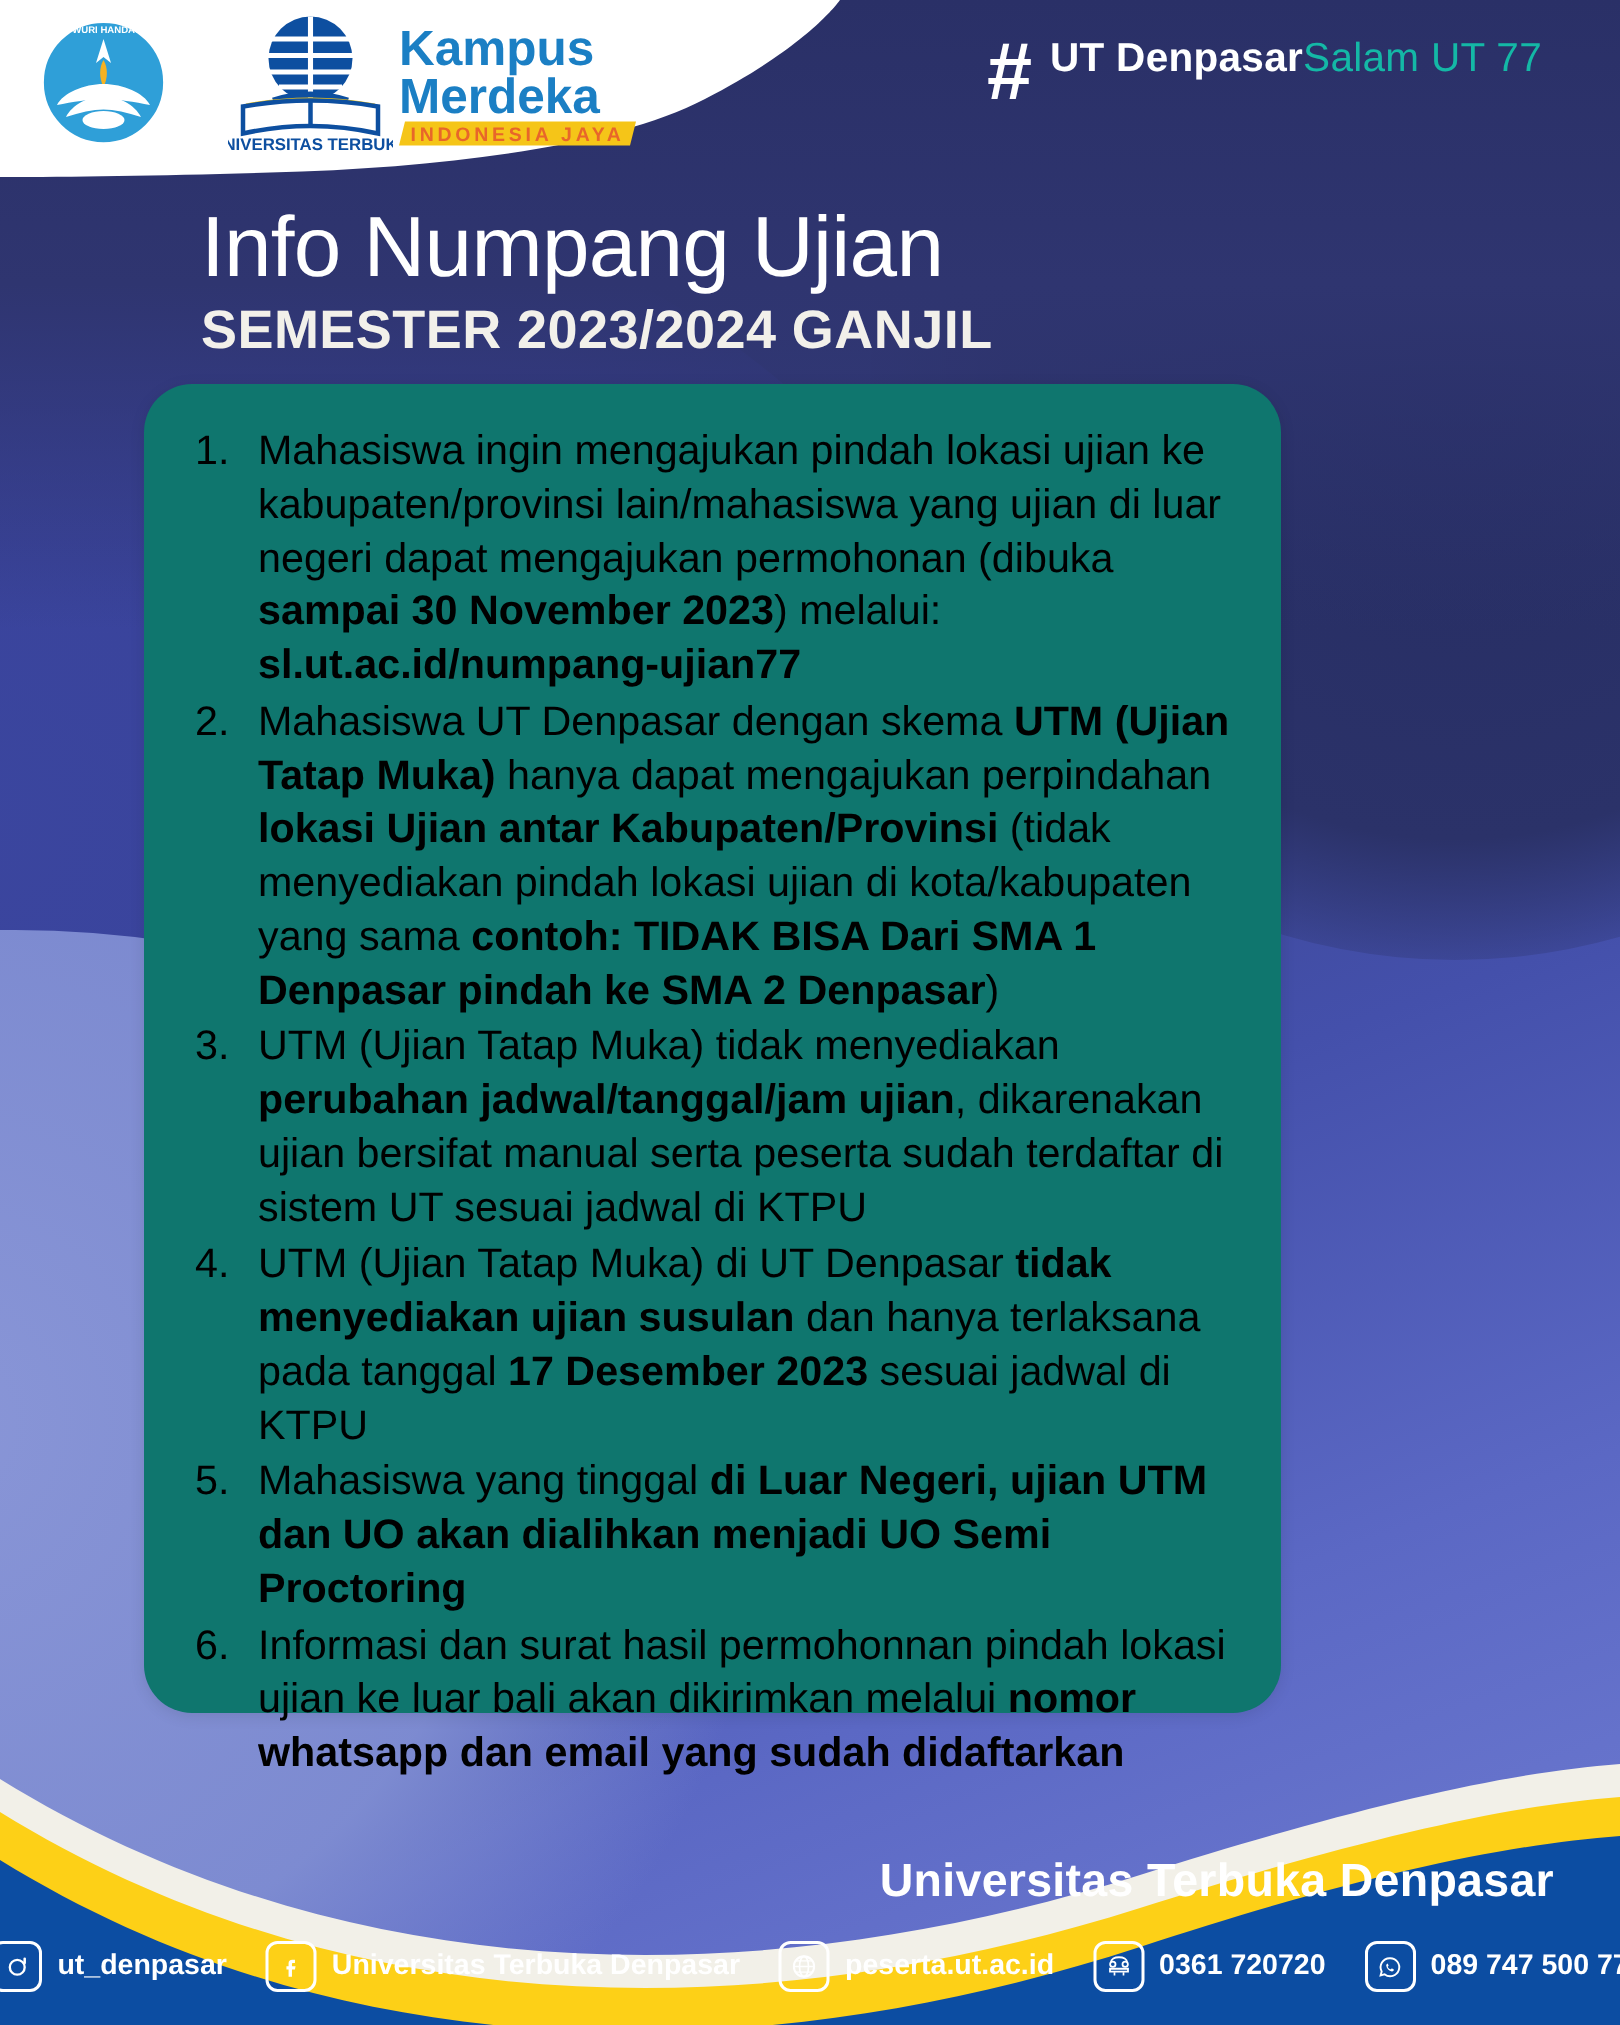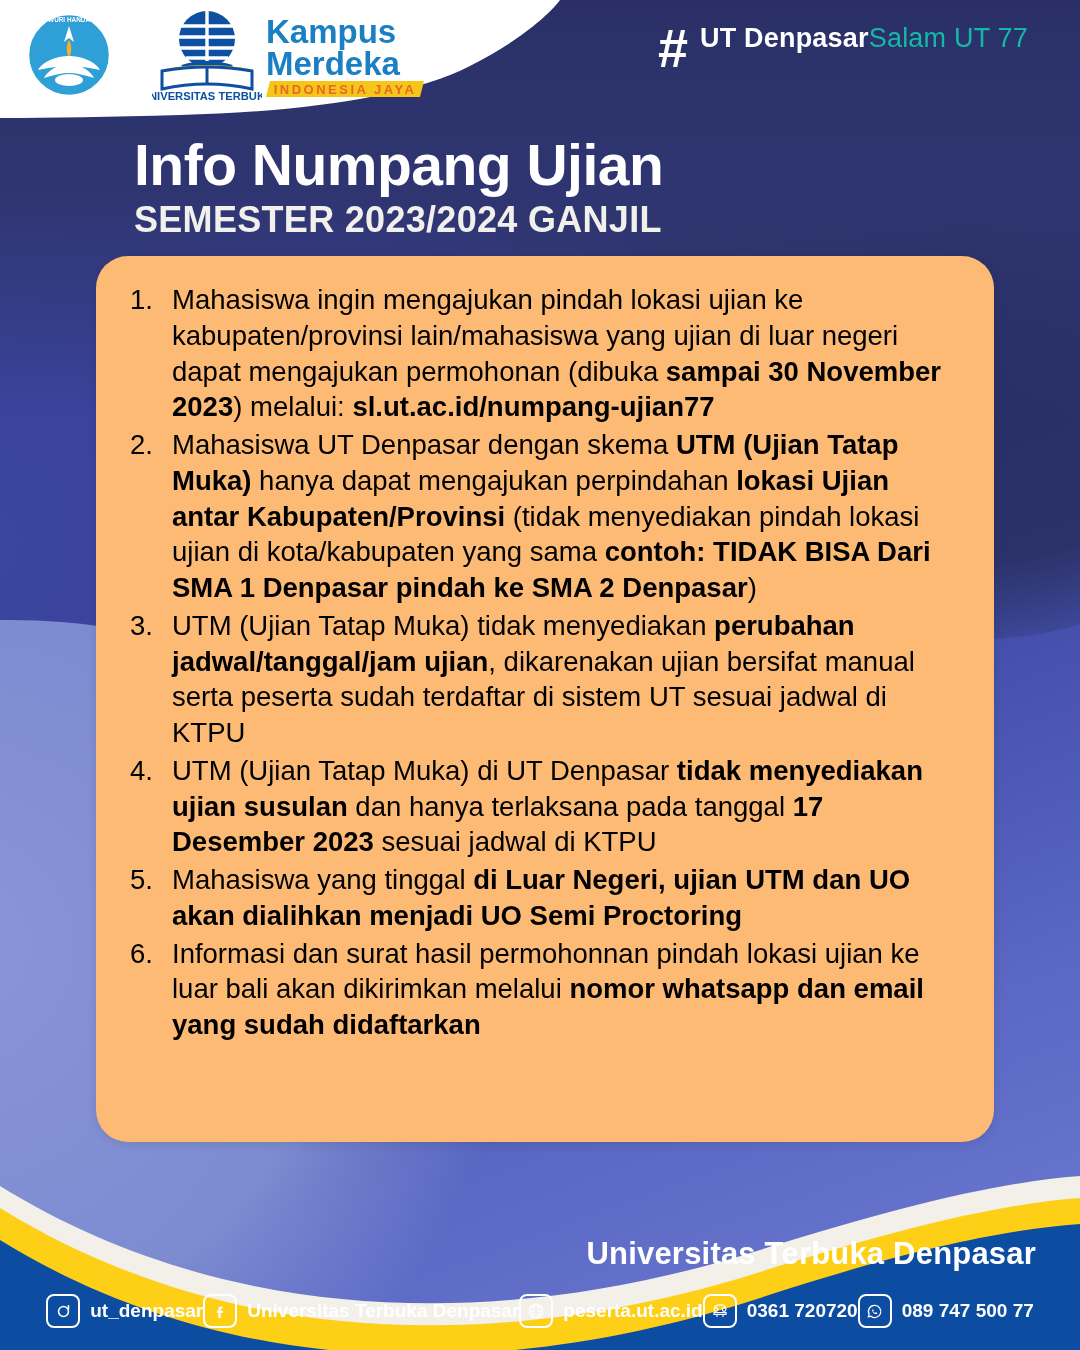--- a/index.html
+++ b/index.html
@@ -35,43 +35,43 @@
   .logo-km{width:170px;height:92px;position:relative;}
 
   .hashtag{position:absolute;right:52px;top:22px;display:flex;align-items:flex-start;gap:12px;}
   .hash-glyph{color:#ffffff;font-size:54px;font-weight:bold;line-height:52px;font-family:"Liberation Sans",sans-serif;}
   .hash-lines{display:flex;flex-direction:row;line-height:1.05;padding-top:2px;}
   .hash-l1{color:#ffffff;font-size:27px;font-weight:bold;letter-spacing:.2px;}
   .hash-l2{color:#14b8a6;font-size:27px;font-weight:normal;letter-spacing:.2px;}
 
   
   .title-wrap{position:absolute;left:134px;top:136px;}
-  .title-main{color:#ffffff;font-size:57px;font-weight:bold;letter-spacing:-0.5px;line-height:1.04;}
+  .title-main{color:#ffffff;font-size:57px;font-weight:normal;letter-spacing:-0.5px;line-height:1.04;}
   .title-sub{color:#f2f0ea;font-size:36px;font-weight:bold;letter-spacing:.3px;margin-top:4px;}
 
   
-  .card{position:absolute;left:96px;top:256px;width:898px;height:886px;
-    background:#fdba74;border-radius:32px;box-shadow:0 2px 10px rgba(0,0,0,.10);}
+  .card{position:absolute;left:96px;top:256px;width:758px;height:886px;
+    background:#0f766e;border-radius:32px;box-shadow:0 2px 10px rgba(0,0,0,.10);}
   .card-inner{padding:26px 34px 10px 34px;}
   ol.rules{margin:0;padding:0 0 0 0;list-style:none;counter-reset:r;}
   ol.rules>li{counter-increment:r;position:relative;padding-left:42px;
     font-size:27.5px;line-height:1.30;color:#000000;margin-bottom:2px;}
   ol.rules>li::before{content:counter(r) ".";position:absolute;left:0;top:0;
     font-size:27.5px;color:#000;font-weight:normal;}
   ol.rules b{font-weight:bold;}
 
   
   .waves{position:absolute;left:0;bottom:0;width:1080px;height:260px;}
   .waves svg{display:block;}
 
   
   .footer-title{position:absolute;right:44px;bottom:78px;color:#ffffff;
     font-size:31px;font-weight:bold;letter-spacing:.2px;}
   .contacts{position:absolute;left:0;right:0;bottom:22px;display:flex;
-    align-items:center;justify-content:center;padding:0 63px;text-align:center;}
+    align-items:center;justify-content:center;gap:26px;padding:0 63px;text-align:center;}
   .contact{display:flex;align-items:center;gap:10px;}
   .contact .ibox{width:30px;height:30px;border:2px solid #ffffff;border-radius:8px;
     display:flex;align-items:center;justify-content:center;flex:0 0 auto;}
   .contact .clabel{color:#ffffff;font-size:19px;font-weight:bold;white-space:nowrap;}
 </style>
 </head>
 <body>
 
 <div class="poster">
 

